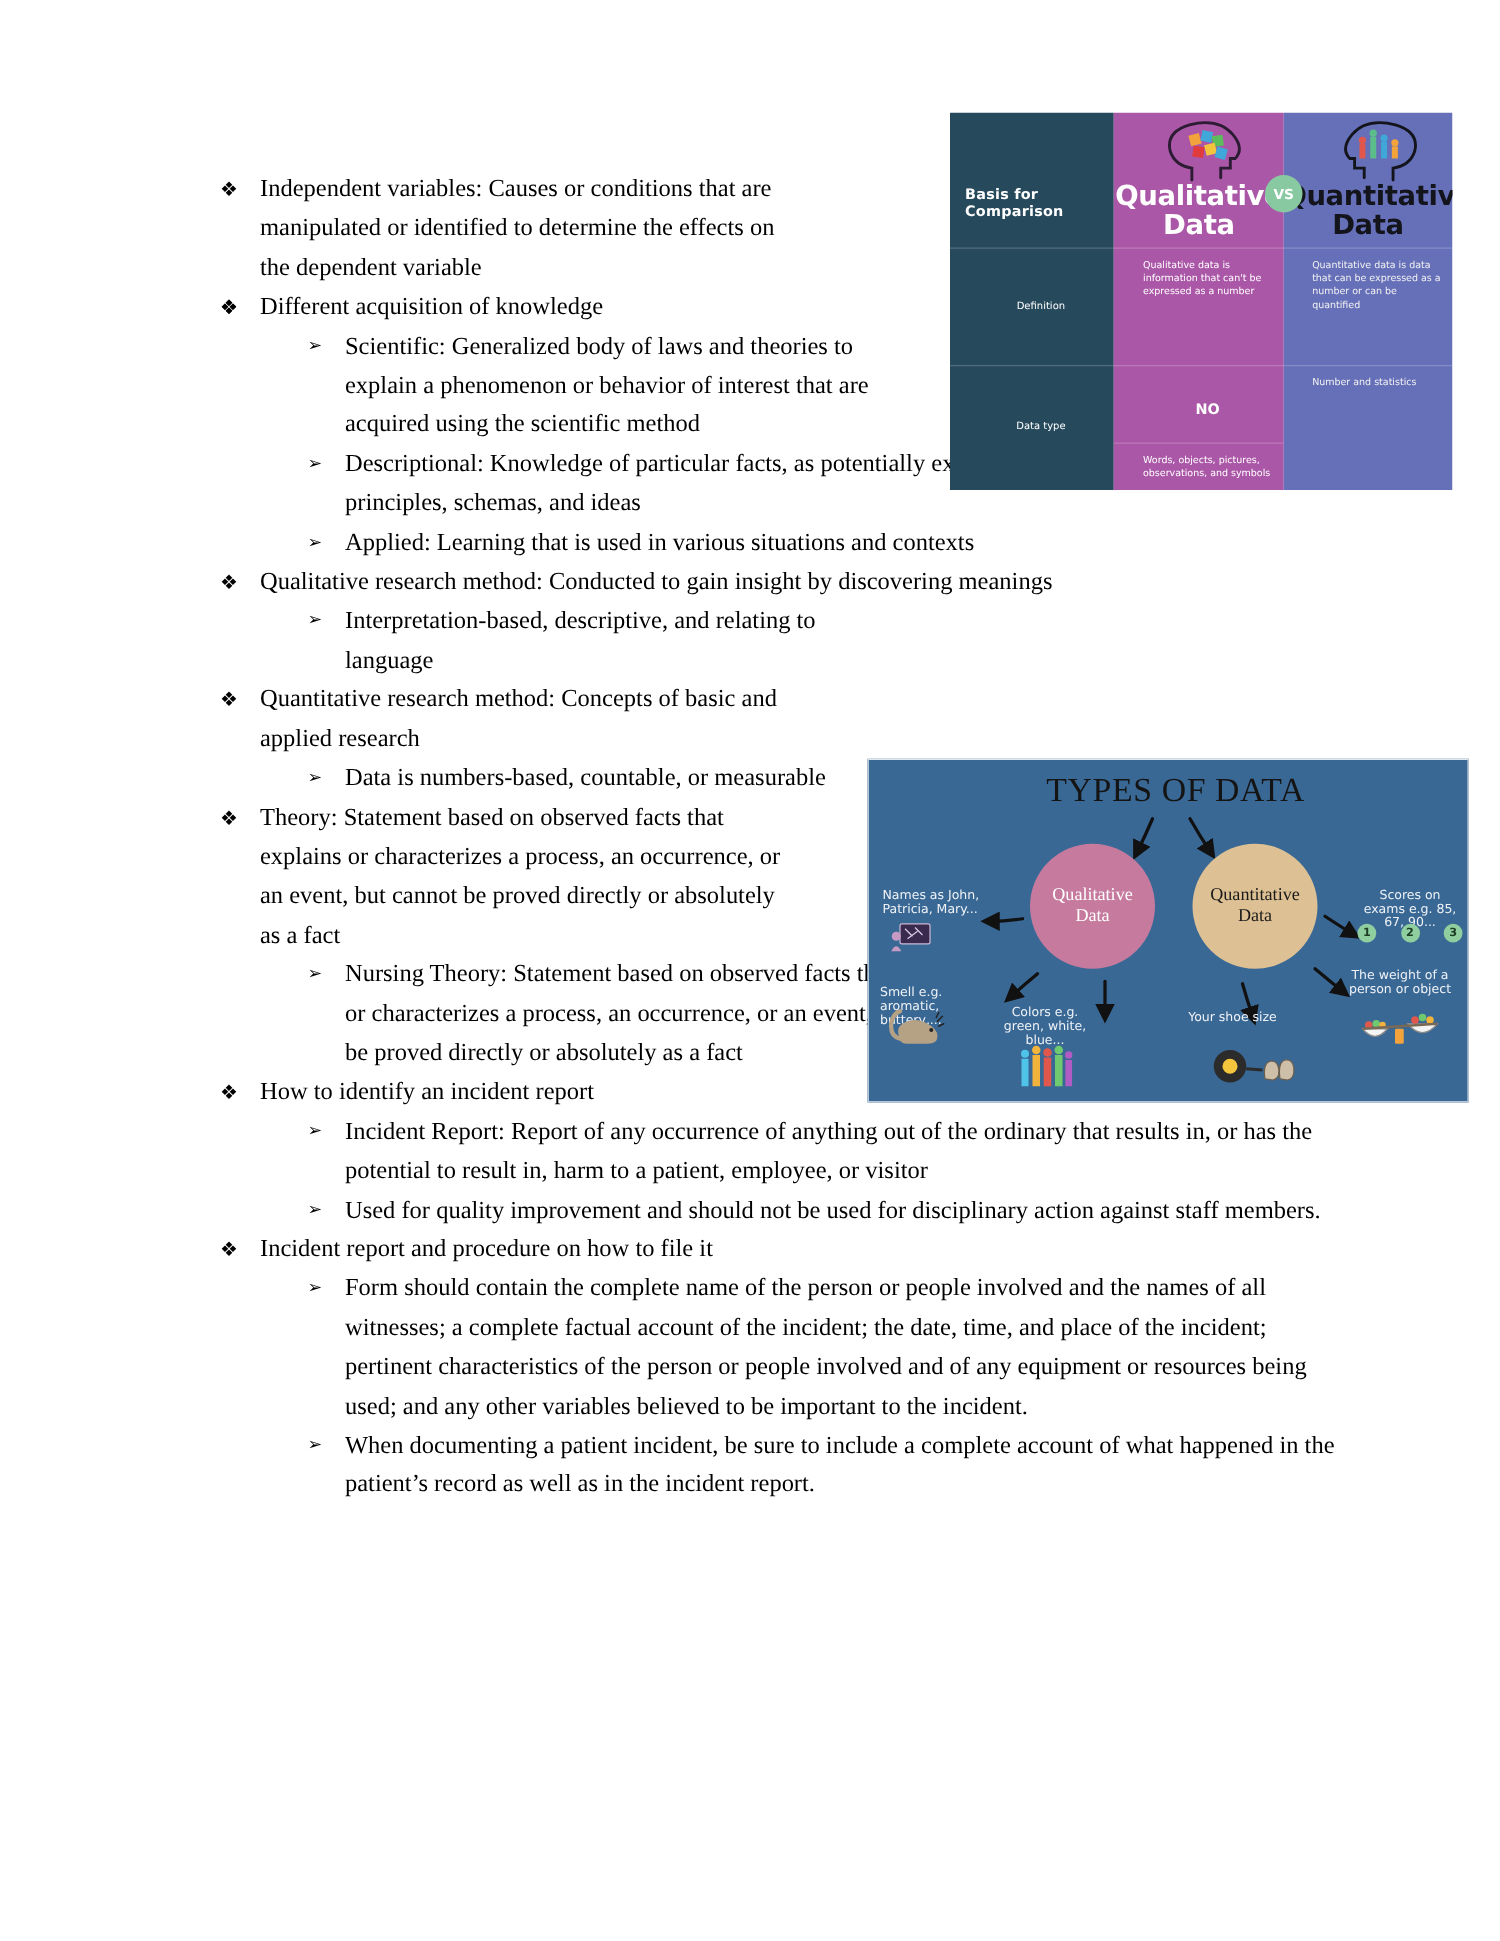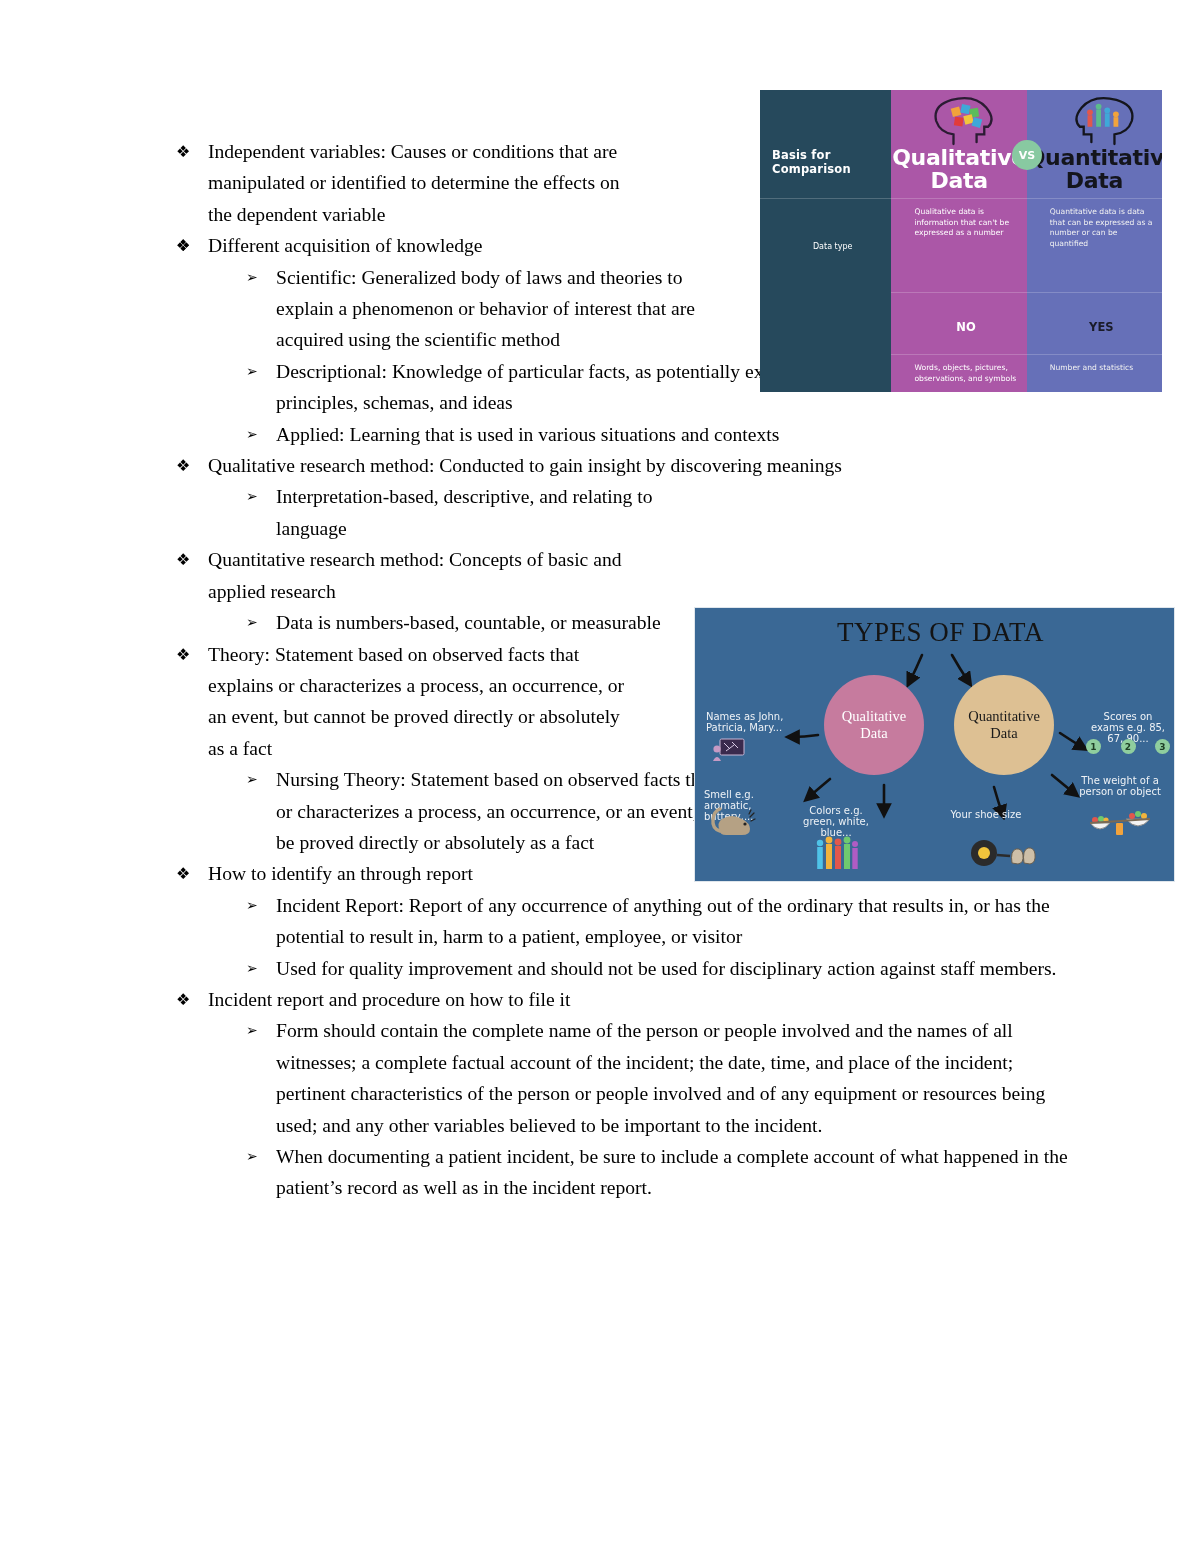--- a/index.html
+++ b/index.html
@@ -219,21 +219,21 @@
 
       <ul class="lvl2">
         <li class="b2">
           <span class="mark">➢</span>
           <span class="txt w-510">Nursing Theory: Statement based on observed facts that explains or characterizes a process, an occurrence, or an event, but cannot be proved directly or absolutely as a fact</span>
         </li>
       </ul>
 
       <li class="b1">
         <span class="mark">❖</span>
-        <span class="txt w-820">How to identify an through report</span>
+        <span class="txt w-820">How to identify an incident report</span>
       </li>
 
       <ul class="lvl2">
         <li class="b2">
           <span class="mark">➢</span>
           <span class="txt w-820">Incident Report: Report of any occurrence of anything out of the ordinary that results in, or has the potential to result in, harm to a patient, employee, or visitor</span>
         </li>
         <li class="b2">
           <span class="mark">➢</span>
           <span class="txt w-820">Used for quality improvement and should not be used for disciplinary action against staff members.</span>
@@ -260,20 +260,23 @@
   </div>
 
   <div class="fig1">
 
     <div class="f1col basis">
       <div class="f1head">
         <div class="f1-basis-title">
           <div>Basis for</div>
           <div>Comparison</div>
         </div>
+      </div>
+      <div class="f1row r1">
+        <div class="cell dark center-mid">Definition</div>
       </div>
       <div class="f1row r3">
         <div class="cell dark center-mid">Data type</div>
       </div>
     </div>
 
     <div class="f1col qual">
       <div class="f1head">
         <svg class="head-icon" style="left:36px;" width="78" height="52" viewBox="0 0 78 52">
           <path d="M26 50 L26 40 Q12 38 8 26 Q4 10 24 4 Q48 -2 60 12 Q70 24 62 32 L58 32 L58 40 L50 40 L50 48" fill="none" stroke="#2b1b33" stroke-width="2.4" stroke-linecap="round"></path>
@@ -314,23 +317,20 @@
           <circle cx="55.5" cy="19" r="3" fill="#f2a33c"></circle>
         </svg>
         <div class="f1-coltitle q2">
           <div>Quantitative</div>
           <div>Data</div>
         </div>
       </div>
       <div class="f1row r1">
         <div class="cell quantxt">Quantitative data is data that can be expressed as a number or can be quantified</div>
       </div>
-      <div class="f1row r2">
-        <div class="cell bigans yes">YES</div>
-      </div>
       <div class="f1row r3">
         <div class="cell quantxt">Number and statistics</div>
       </div>
     </div>
 
     <div class="vs-badge">VS</div>
   </div>
 
   <div class="fig2">
     <div class="f2title">TYPES OF DATA</div>

